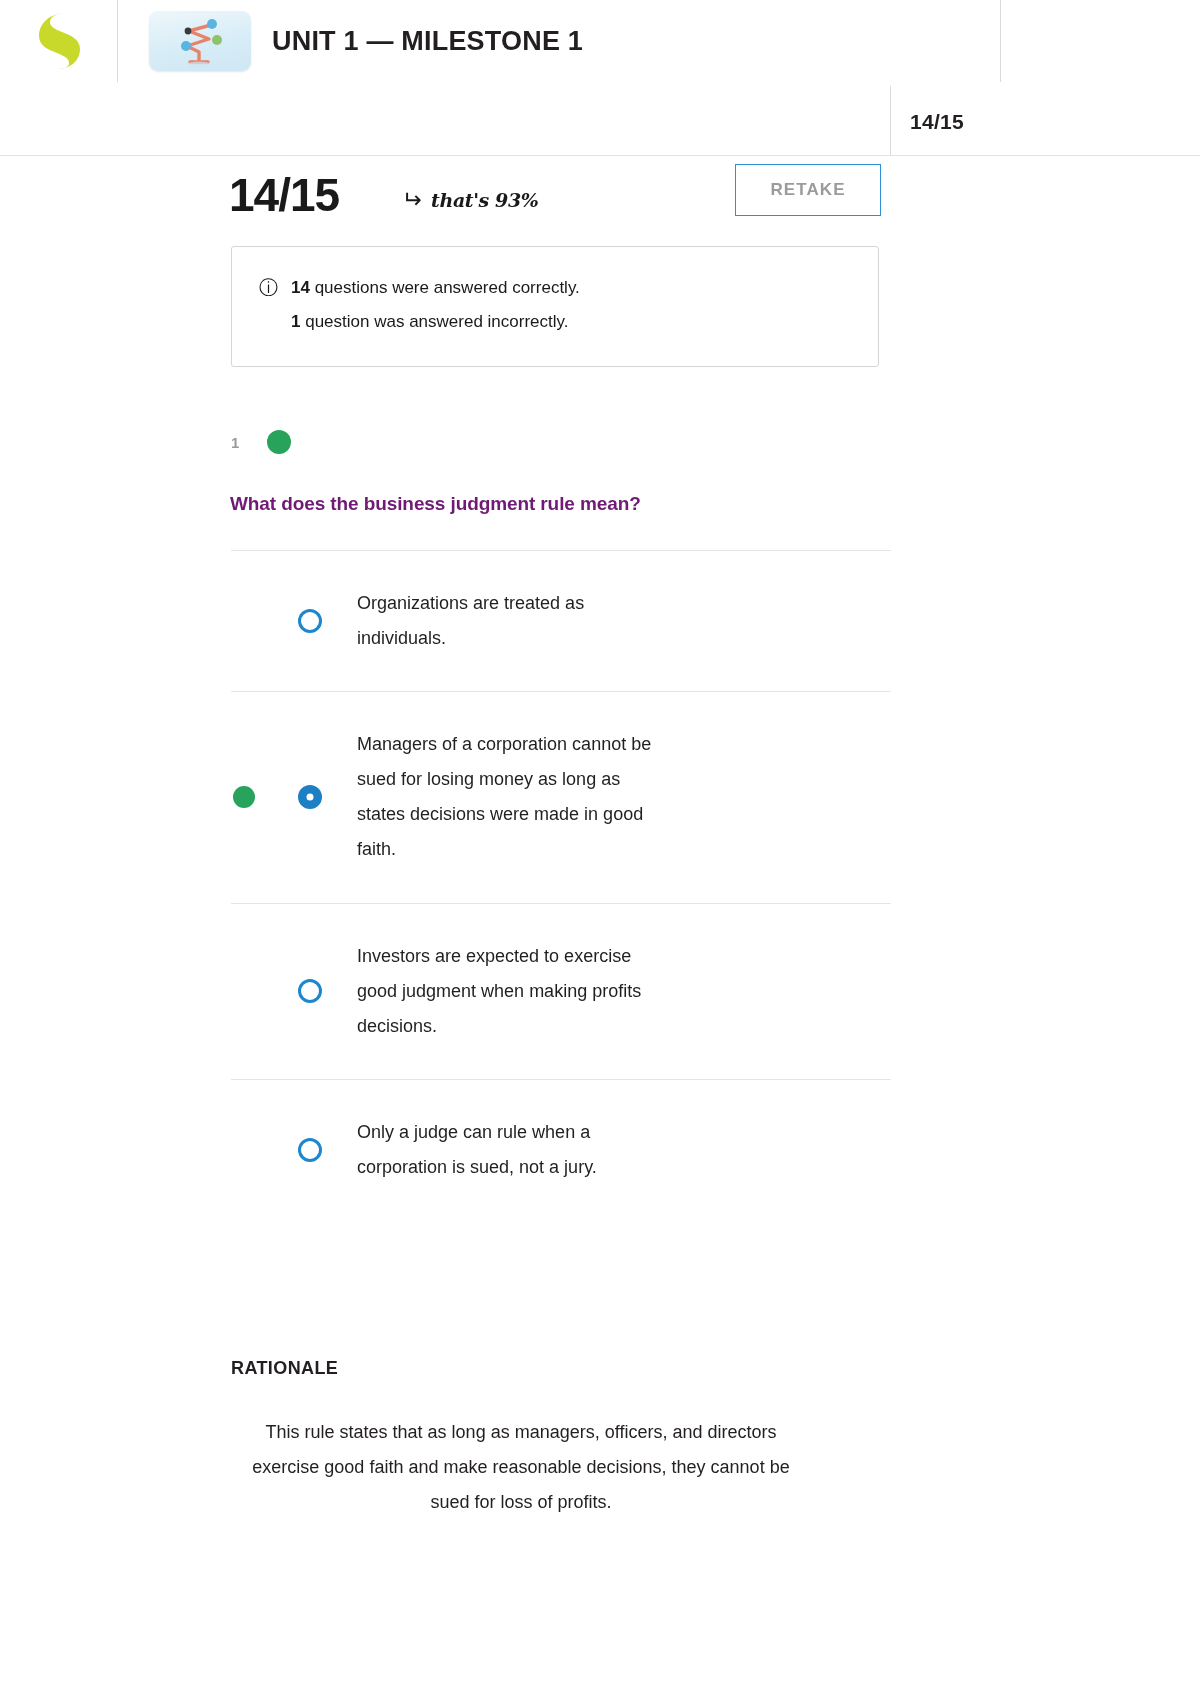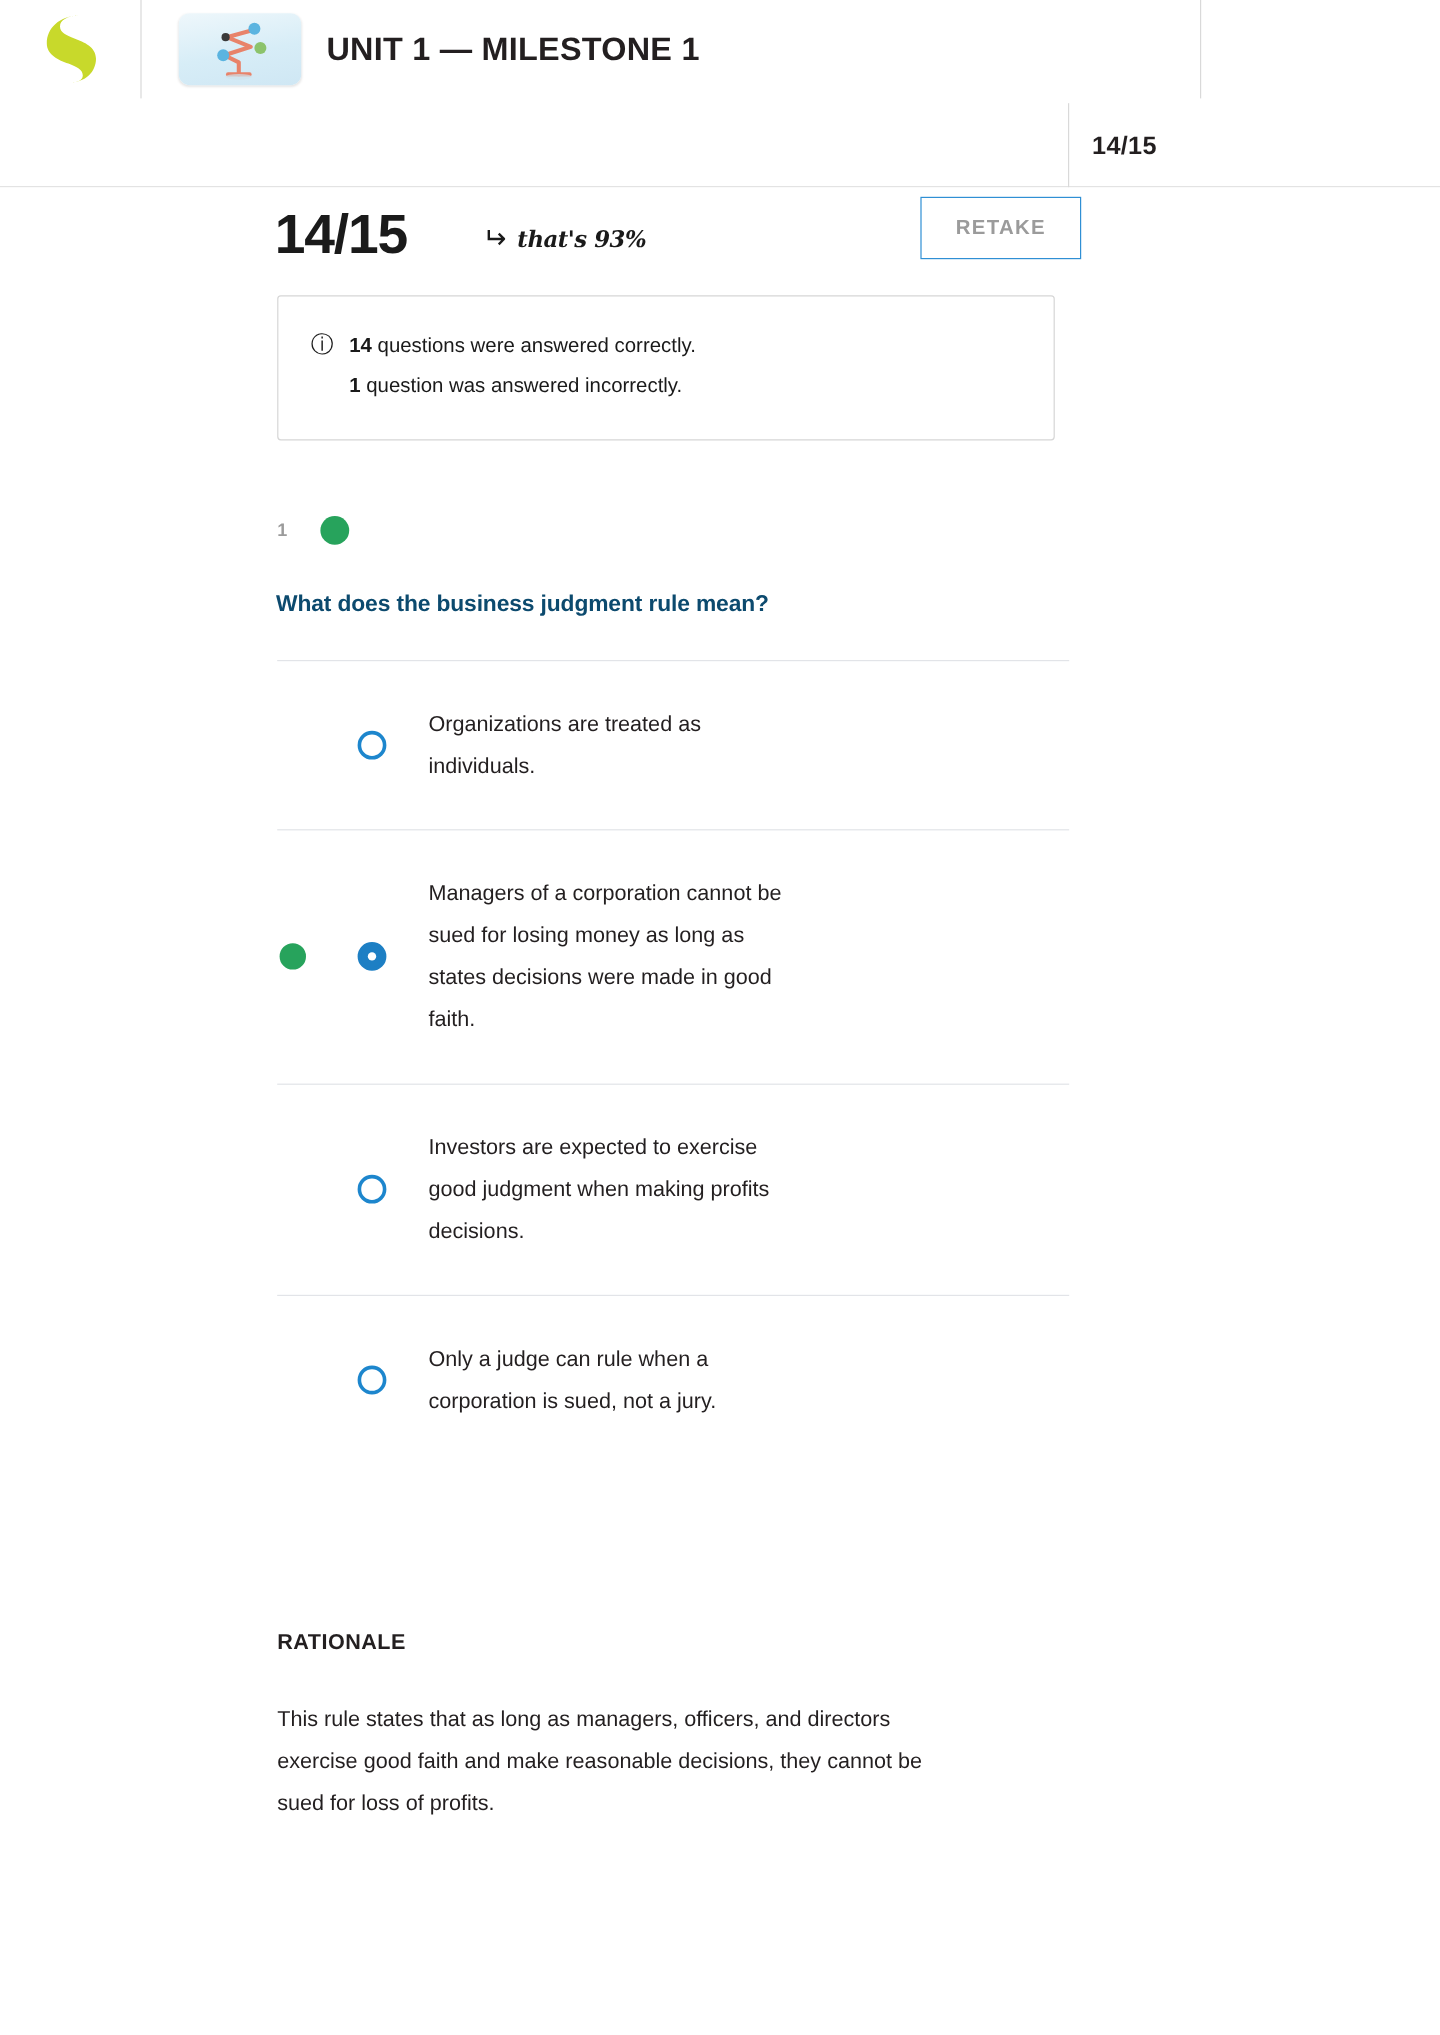--- a/index.html
+++ b/index.html
@@ -86,30 +86,29 @@
   }
   .score-note-text{
     font-family:"DejaVu Serif",serif;
     font-size:19px;font-weight:bold;
     font-style:italic;
     color:#1a1a1a;
     letter-spacing:-.4px;
   }
   .retake-btn{
     position:absolute;left:735px;top:8px;
-    width:134px;height:52px;
+    width:146px;height:52px;
     border:1px solid #2f8fd4;
     background:#ffffff;
     color:#9b9b9b;
     font-size:17px;font-weight:bold;
     letter-spacing:1.1px;
     display:flex;align-items:center;justify-content:center;
     cursor:pointer;
     box-sizing:border-box;
-    margin-left:32px;
   }
 
   
   .info-box{
     position:absolute;left:231px;top:246px;
     width:648px;height:121px;
     border:1px solid #d6d6d6;
     border-radius:3px;
     box-sizing:border-box;
     background:#fff;
@@ -142,21 +141,21 @@
     font-size:15px;font-weight:bold;color:#9b9b9b;
   }
   .q-dot{
     width:24px;height:24px;border-radius:50%;
     background:#25a35a;
     display:inline-block;
   }
   .q-dot.green{background:#27a35c;}
   .q-text{
     position:absolute;left:230px;top:493px;
-    font-size:19px;font-weight:bold;color:#0c4a6e;
+    font-size:19px;font-weight:bold;color:#701a75;
     letter-spacing:-.1px;
   }
 
   
   .options{
     position:absolute;left:231px;top:550px;
     width:660px;
   }
   .option{
     position:relative;
@@ -204,20 +203,21 @@
   .rationale-title{
     position:absolute;left:231px;top:1358px;
     font-size:18px;font-weight:bold;
     letter-spacing:.4px;color:#231f20;
   }
   .rationale-body{
     position:absolute;left:231px;top:1415px;
     width:580px;
     font-size:18px;line-height:1.95;
     color:#231f20;
+    text-align:center;
   }
 </style>
 </head>
 <body>
 
 <div class="header">
   <div class="logo-wrap">
     <svg class="logo-s" width="44" height="58" viewBox="0 0 44 58">
       <path d="M30 1 C12 1 2 12 2 24 C2 34 12 38 20 41 C27 44 32 46 32 51
                C32 55 27 57 20 57 C34 57 43 48 43 37 C43 27 33 23 25 20

